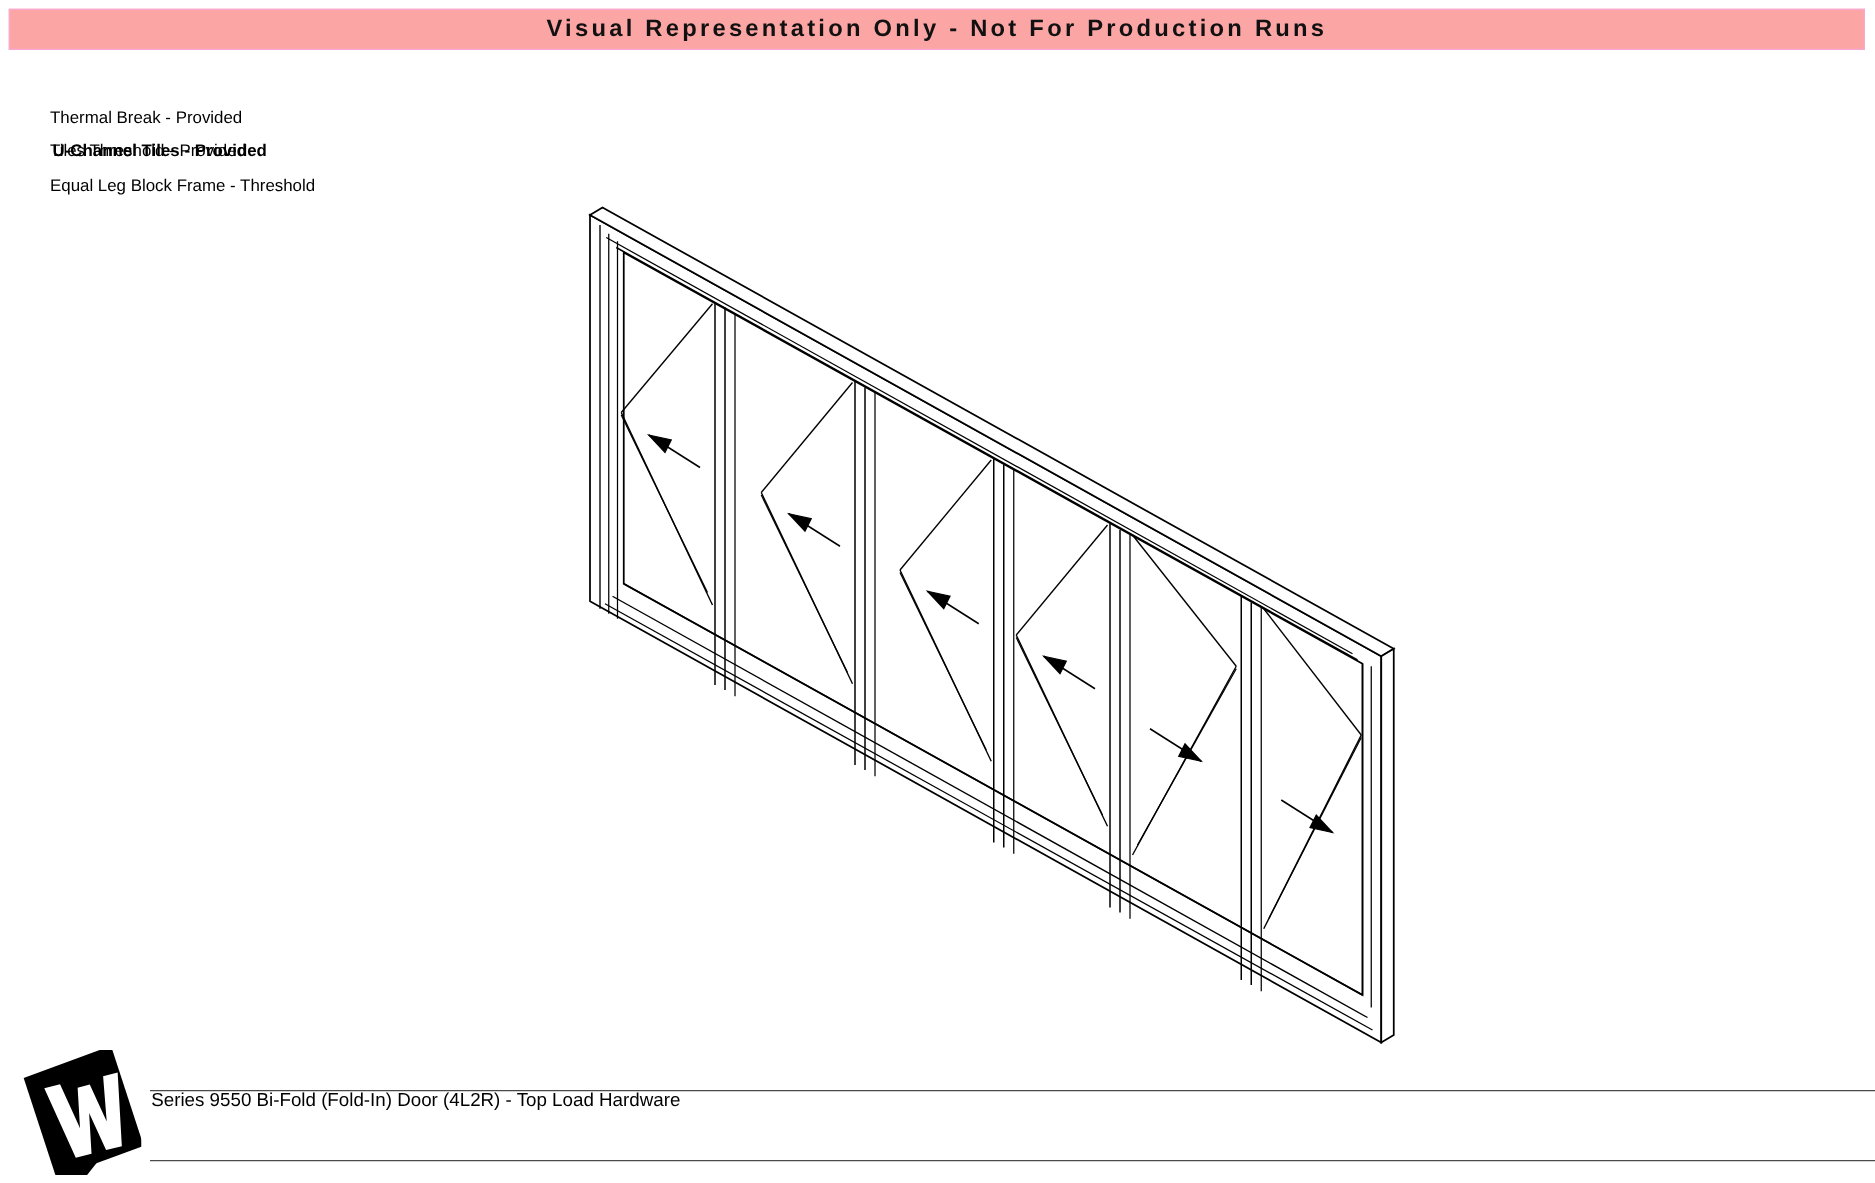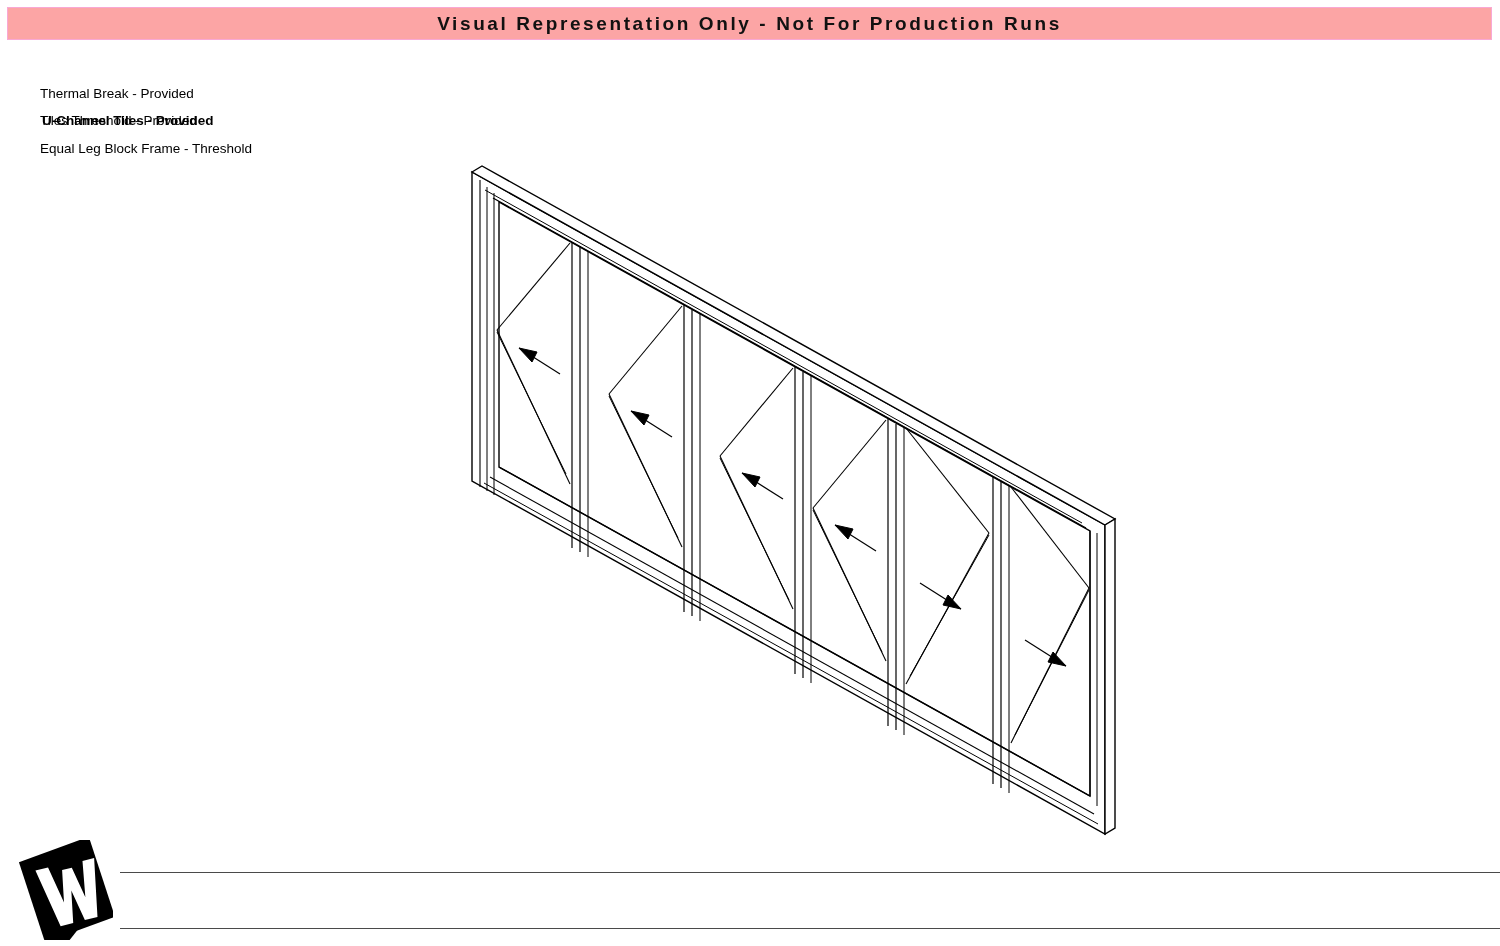--- a/index.html
+++ b/index.html
@@ -266,15 +266,16 @@
         <path d="M 24,24 L 37,24 L 44,62 L 50,30 L 60,30 L 66,62 L 72,26 L 84,26
                  L 73,84 L 60,84 L 54,52 L 48,84 L 35,84 Z" fill="#ffffff"></path>
       </g>
       <g transform="rotate(-14 48 50)">
         <path d="M 20,92 L 58,86 L 40,100 L 14,100 Z" fill="#000000"></path>
       </g>
     </svg>
   </div>
 
   <div id="footer-rule-1" class="footer-rule"></div>
+  <div id="footer-title">Series 9550 Bi-Fold (Fold-In) Door (4L2R) - Top Load Hardware</div>
   <div id="footer-rule-2" class="footer-rule"></div>
 
 </div>
 
 </body></html>

